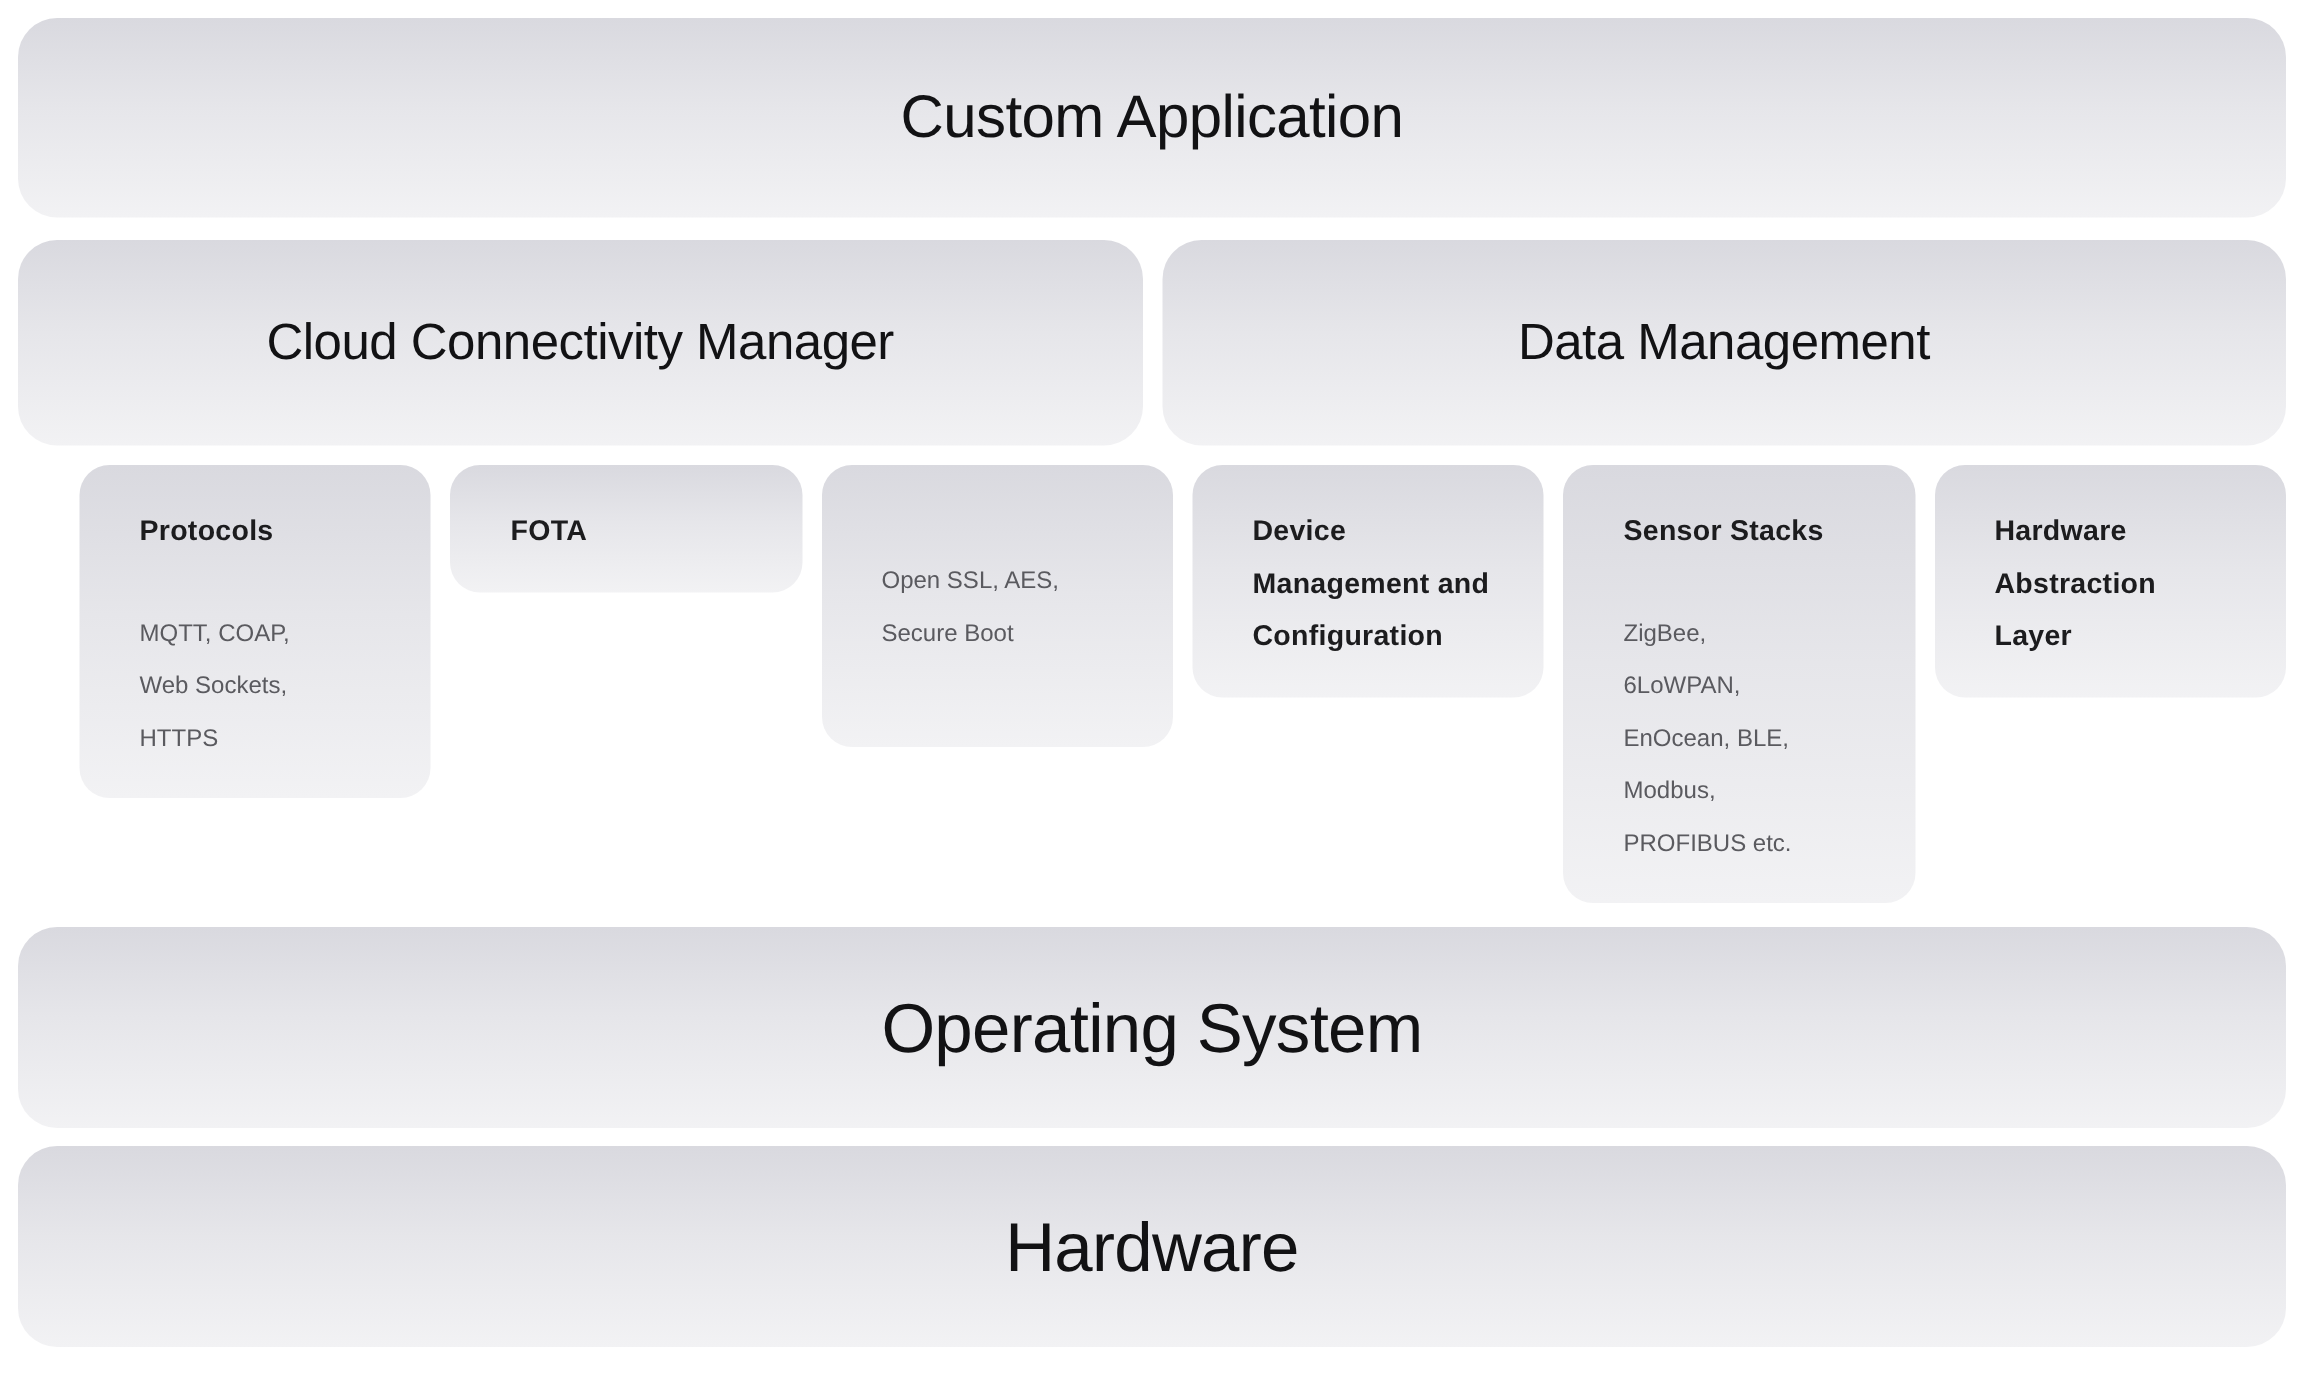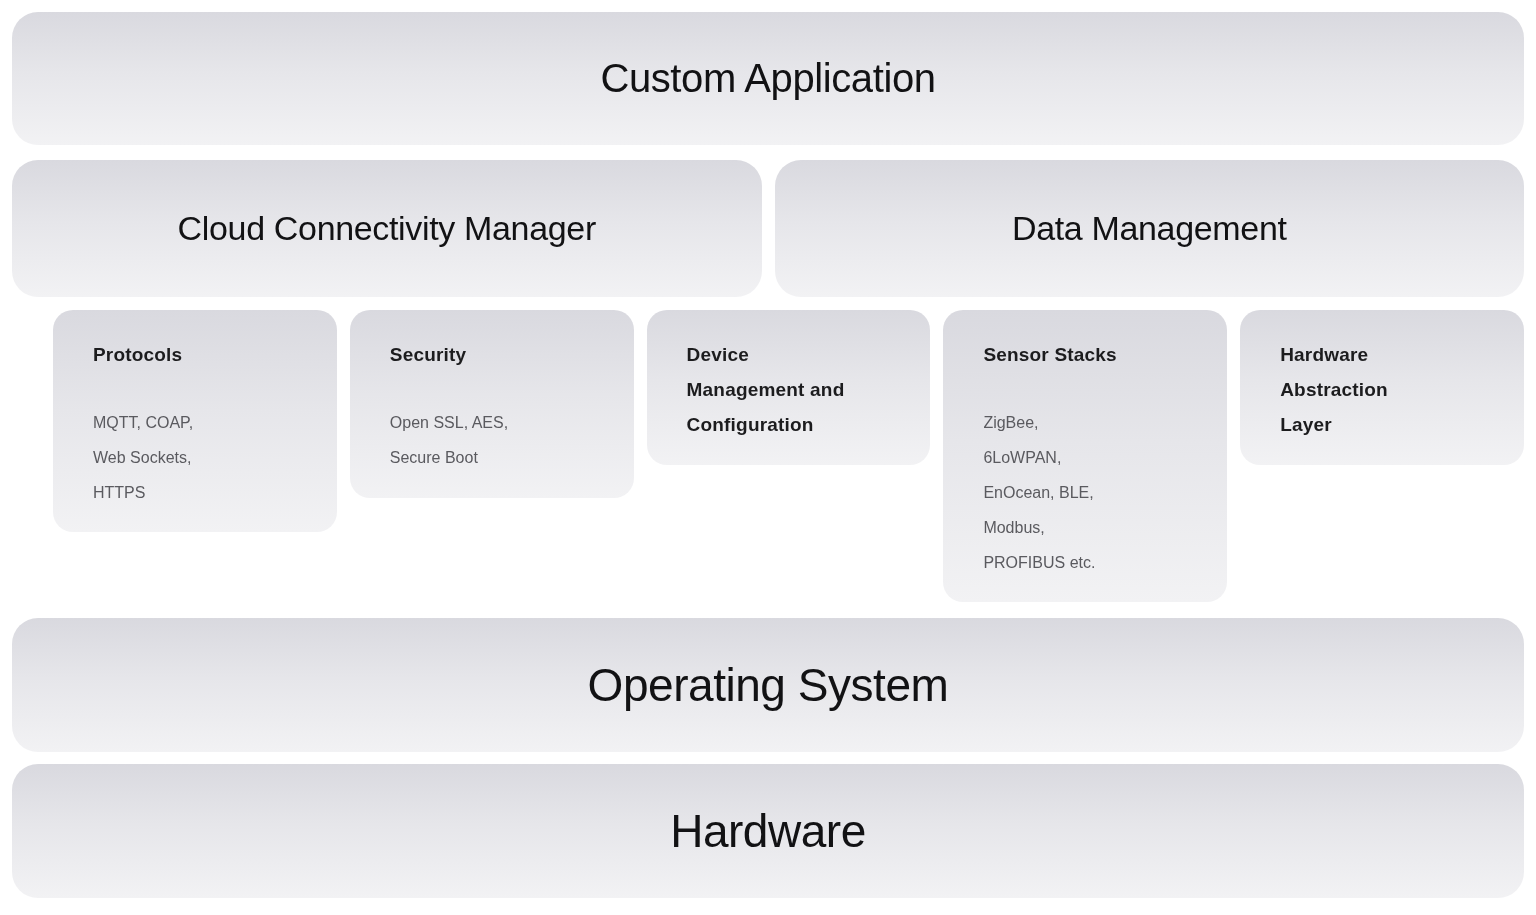--- a/index.html
+++ b/index.html
@@ -33,21 +33,21 @@
     display: grid;
     grid-template-columns: 1fr 1fr;
     gap: 13px;
   }
   .layer-l { height: 137px; }
   .layer-l .layer-label { font-size: 34px; font-weight: 500; letter-spacing: -0.01em; }
   .row-3 {
     margin-top: 13px;
     height: 292px;
     display: grid;
-    grid-template-columns: repeat(5, 1fr);
+    grid-template-columns: repeat(6, 1fr);
     gap: 13px;
     align-items: start;
     padding-left: 41px;
   }
   .card {
     border-radius: 20px;
     padding: 27px 26px 20px 40px;
   }
   .card-title {
     font-size: 19px;
@@ -95,23 +95,25 @@
 
   <div class="row-3">
 
     <div class="box card card-protocols">
       <div class="card-title">Protocols</div>
       <div class="card-body">MQTT, COAP,
 Web Sockets,
 HTTPS</div>
     </div>
 
+    <div class="box card card-fota">
+      <div class="card-title">FOTA</div>
+    </div>
 
     <div class="box card card-security">
-      <div class="card-title">Security</div>
       <div class="card-body">Open SSL, AES,
 Secure Boot</div>
     </div>
 
     <div class="box card card-device-management">
       <div class="card-title">Device
 Management and
 Configuration</div>
     </div>
 

